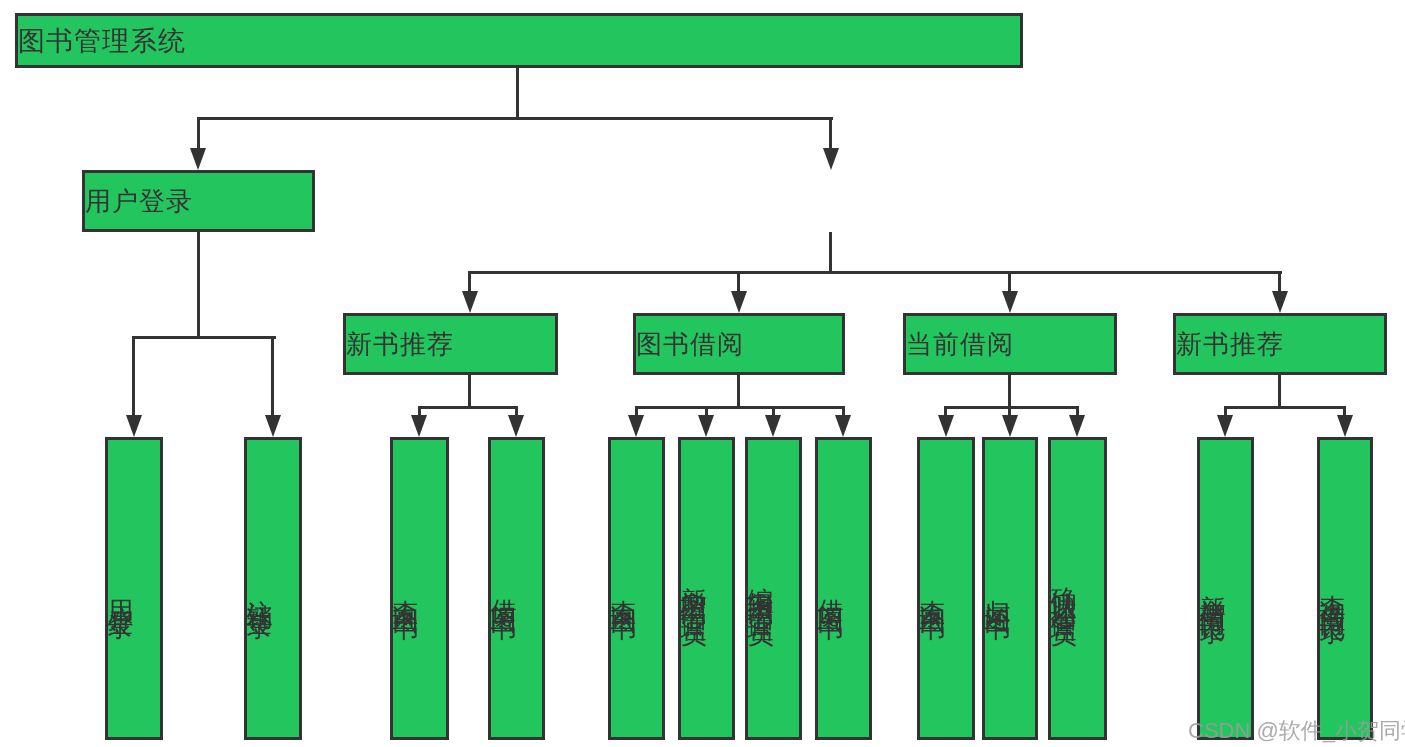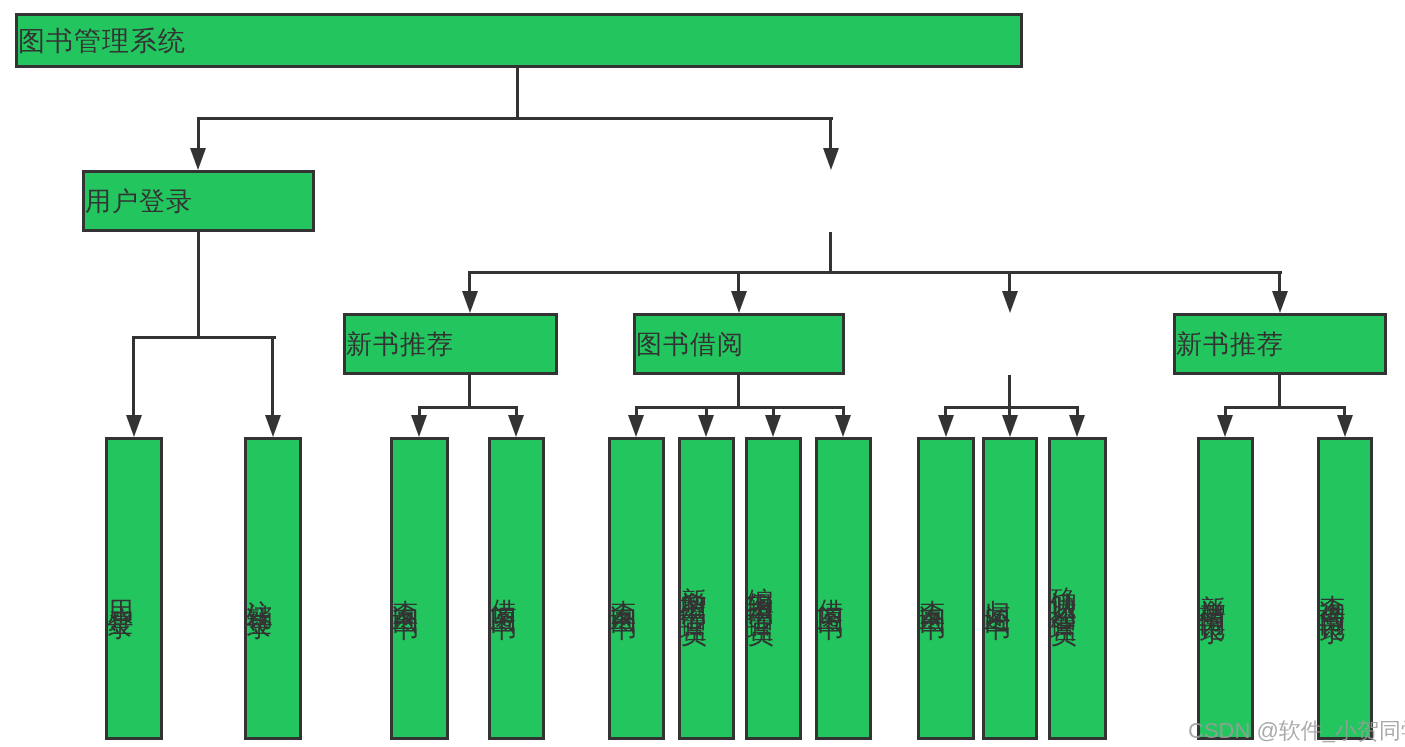--- a/index.html
+++ b/index.html
@@ -144,20 +144,23 @@
   <div class="box" style="left:82px;top:170px;width:233px;height:62px">
     <span class="hlabel">用户登录</span>
   </div>
 
   <div class="box" style="left:343px;top:313px;width:215px;height:62px">
     <span class="hlabel">新书推荐</span>
   </div>
   <div class="box" style="left:633px;top:313px;width:212px;height:62px">
     <span class="hlabel">图书借阅</span>
   </div>
+  <div class="box" style="left:903px;top:313px;width:214px;height:62px">
+    <span class="hlabel">当前借阅</span>
+  </div>
   <div class="box" style="left:1173px;top:313px;width:214px;height:62px">
     <span class="hlabel">新书推荐</span>
   </div>
 
   <div class="box" style="left:105px;top:437px;width:58px;height:303px">
     <span class="vlabel">用户登录</span>
   </div>
   <div class="box" style="left:244px;top:437px;width:58px;height:303px">
     <span class="vlabel">注销登录</span>
   </div>

